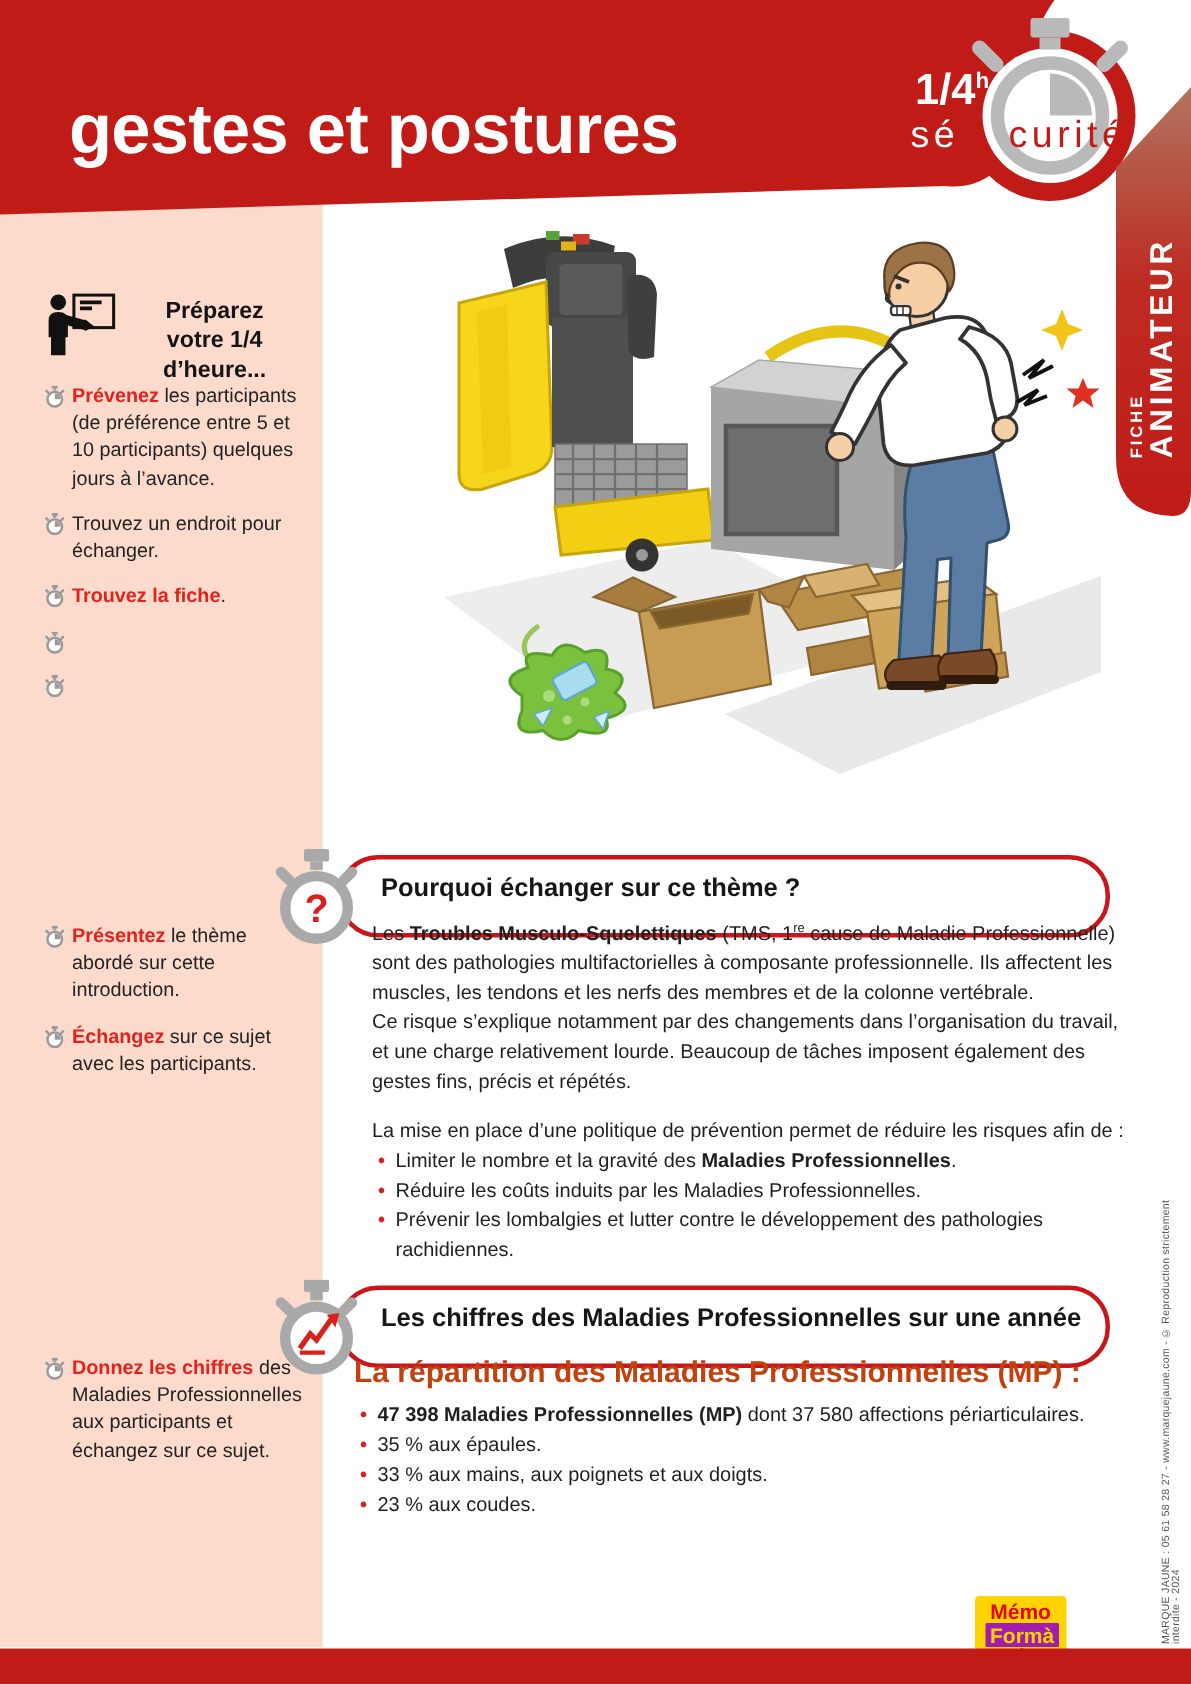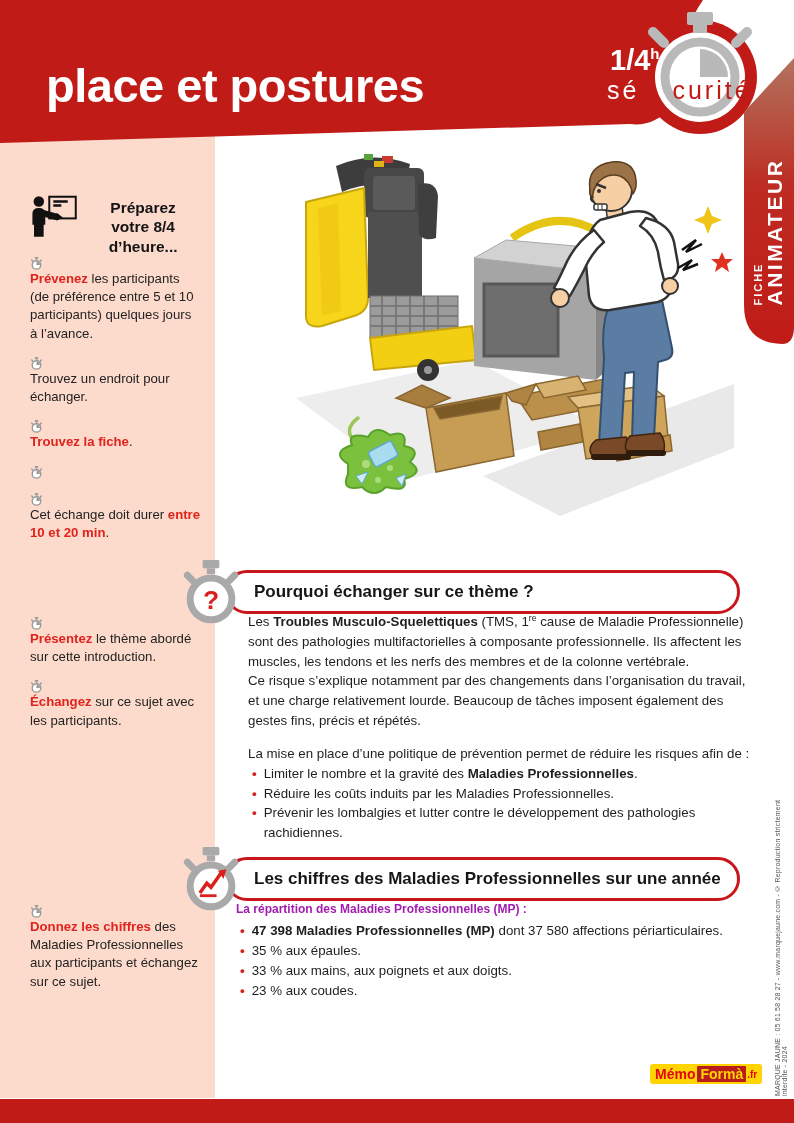--- a/index.html
+++ b/index.html
@@ -29,51 +29,51 @@
   
   .illus{position:absolute;left:278px;top:146px;}
 
   
   .sb-group{position:absolute;left:30px;width:172px;}
   .g-prepare{top:190px;display:flex;align-items:flex-start;}
   .prepare-title{margin-left:6px;font-size:15.5px;font-weight:700;color:#141414;line-height:1.25;padding-top:8px;text-align:center;}
   .g-list1{top:255px;}
   .g-list2{top:615px;}
   .g-list3{top:903px;}
-  .item{display:flex;margin-bottom:12px;flex-direction:column;}
+  .item{display:flex;margin-bottom:12px;}
   .item .sw{flex:0 0 13px;width:13px;height:15px;margin:2px 5px 0 0;color:#9a9a9a;}
   .item .txt{font-size:13.2px;line-height:1.38;color:#232323;}
   .seg-b{font-weight:700;}
   .seg-rb{font-weight:700;color:#e0231c;}
   sup{font-size:.65em;}
 
   
   .section{position:absolute;left:183px;display:flex;align-items:center;}
   .s1{top:556px;}
   .s2{top:843px;}
   .section-icon{width:56px;height:64px;z-index:2;color:#a9a9a9;}
   .pill{margin-left:-14px;width:471px;background:#fff;border:3.5px solid #c9161c;border-radius:27px;
-        padding:9px 12px 9px 26px;font-weight:700;font-size:17px;color:#161616;}
+        padding:9px 12px 20px 26px;font-weight:700;font-size:17px;color:#161616;}
 
   
   .why{position:absolute;left:236px;top:612px;width:512px;font-size:13.3px;line-height:1.48;color:#1f1f1f;margin-left:12px;}
   .why p{margin:0;}
   .gap{height:14px;}
   .brow{display:flex;}
   .dot{color:#d8201d;font-weight:700;margin:0 7px 0 4px;}
   .stats{position:absolute;left:236px;top:900px;width:512px;font-size:13.3px;line-height:1.5;}
-  .stats .h1{font-size:12px;font-weight:700;color:#a21caf;margin:0 0 3px 0;}
+  .stats .h1{font-size:20px;font-weight:700;color:#c2410c;margin:0 0 3px 0;}
   .stats .h2{font-size:15.8px;font-weight:700;color:#101010;margin:14px 0 3px 0;}
 
   
   .footer-bar{position:absolute;left:0;bottom:0;width:794px;height:24px;background:#c01b17;}
   .logo{position:absolute;left:650px;top:1064px;background:#ffd400;border-radius:3px;
-        padding:2px 5px;display:inline-flex;align-items:center;font-weight:700;}
+        padding:2px 5px;display:inline-flex;align-items:center;font-weight:700;flex-direction:column;}
   .logo .p1{color:#e30613;font-size:14px;}
-  .logo .p2{background:#b91c1c;color:#ffd400;font-size:14px;padding:0 3px;margin-left:2px;border-radius:1px;}
+  .logo .p2{background:#a21caf;color:#ffd400;font-size:14px;padding:0 3px;margin-left:2px;border-radius:1px;}
   .logo .p3{color:#e30613;font-size:10px;margin-left:1px;}
 
   .side-note{position:absolute;right:6px;top:788px;height:308px;writing-mode:vertical-rl;
              transform:rotate(180deg);font-size:7px;color:#555;letter-spacing:.2px;}
 
   .hidden-defs{position:absolute;width:0;height:0;overflow:hidden;}
 </style>
 </head>
 <body>
 
@@ -103,21 +103,21 @@
     <circle cx="700" cy="77" r="45" fill="#ffffff"></circle>
     <g>
       <rect x="687" y="12" width="26" height="13" rx="2" fill="#b9b9b9"></rect>
       <rect x="693" y="25" width="14" height="8" fill="#b9b9b9"></rect>
       <line x1="664" y1="43" x2="653" y2="32" stroke="#b9b9b9" stroke-width="10" stroke-linecap="round"></line>
       <line x1="736" y1="43" x2="747" y2="32" stroke="#b9b9b9" stroke-width="10" stroke-linecap="round"></line>
       <circle cx="700" cy="77" r="35" fill="#fff" stroke="#b9b9b9" stroke-width="9"></circle>
       <path d="M700,77 L700,49 A28,28 0 0 1 728,77 Z" fill="#b9b9b9"></path>
     </g>
   </svg>
-  <h1 class="title">place et postures</h1>
+  <h1 class="title">gestes et postures</h1>
   <div class="badge-frac">
     <span>1/4</span><sup>h</sup>
   </div>
   <div class="badge-word">
     <span class="w-white">sé</span><span class="w-red">curité</span>
   </div>
 
   <svg class="illus" width="456" height="370" viewBox="0 0 456 370">
     <polygon points="18,252 196,214 322,282 128,334" fill="#ededed"></polygon>
     <polygon points="205,330 456,238 456,302 282,370" fill="#e9e9e9"></polygon>
@@ -219,21 +219,21 @@
     <svg width="56" height="52" viewBox="0 0 60 54">
       <rect x="24" y="3" width="33" height="27" fill="none" stroke="#111" stroke-width="2.5"></rect>
       <path d="M29,9 h18 M29,14 h10" stroke="#111" stroke-width="3" fill="none"></path>
       <circle cx="11" cy="9" r="6.5" fill="#111"></circle>
       <path d="M3,24 Q3,17 11,17 Q19,17 19,24 L19,38 L17,38 L17,53 L5,53 L5,38 L3,38 Z" fill="#111"></path>
       <line x1="15" y1="23" x2="33" y2="28" stroke="#111" stroke-width="8" stroke-linecap="round"></line>
       <polygon points="33,23 41,29 33,33" fill="#111"></polygon>
     </svg>
     <div class="prepare-title">
       <div>Préparez</div>
-      <div>votre 8/4 d’heure...</div>
+      <div>votre 1/4 d’heure...</div>
     </div>
   </div>
 
   <div class="sb-group g-list1">
     <div class="item">
       <svg class="sw" viewBox="0 0 40 46">
           <use href="#sw-full"></use>
         </svg>
       <span class="txt"><span class="seg-rb">Prévenez</span><span> les participants (de préférence entre 5 et 10 participants) quelques jours à l’avance.</span></span>
     </div>
@@ -251,21 +251,20 @@
     </div>
     <div class="item">
       <svg class="sw" viewBox="0 0 40 46">
           <use href="#sw-full"></use>
         </svg>
     </div>
     <div class="item">
       <svg class="sw" viewBox="0 0 40 46">
           <use href="#sw-full"></use>
         </svg>
-      <span class="txt"><span>Cet échange doit durer </span><span class="seg-rb">entre 10 et 20 min</span><span>.</span></span>
     </div>
   </div>
 
   <div class="sb-group g-list3">
     <div class="item">
       <svg class="sw" viewBox="0 0 40 46">
           <use href="#sw-full"></use>
         </svg>
       <span class="txt"><span class="seg-rb">Donnez les chiffres</span><span> des Maladies Professionnelles aux participants et échangez sur ce sujet.</span></span>
     </div>

